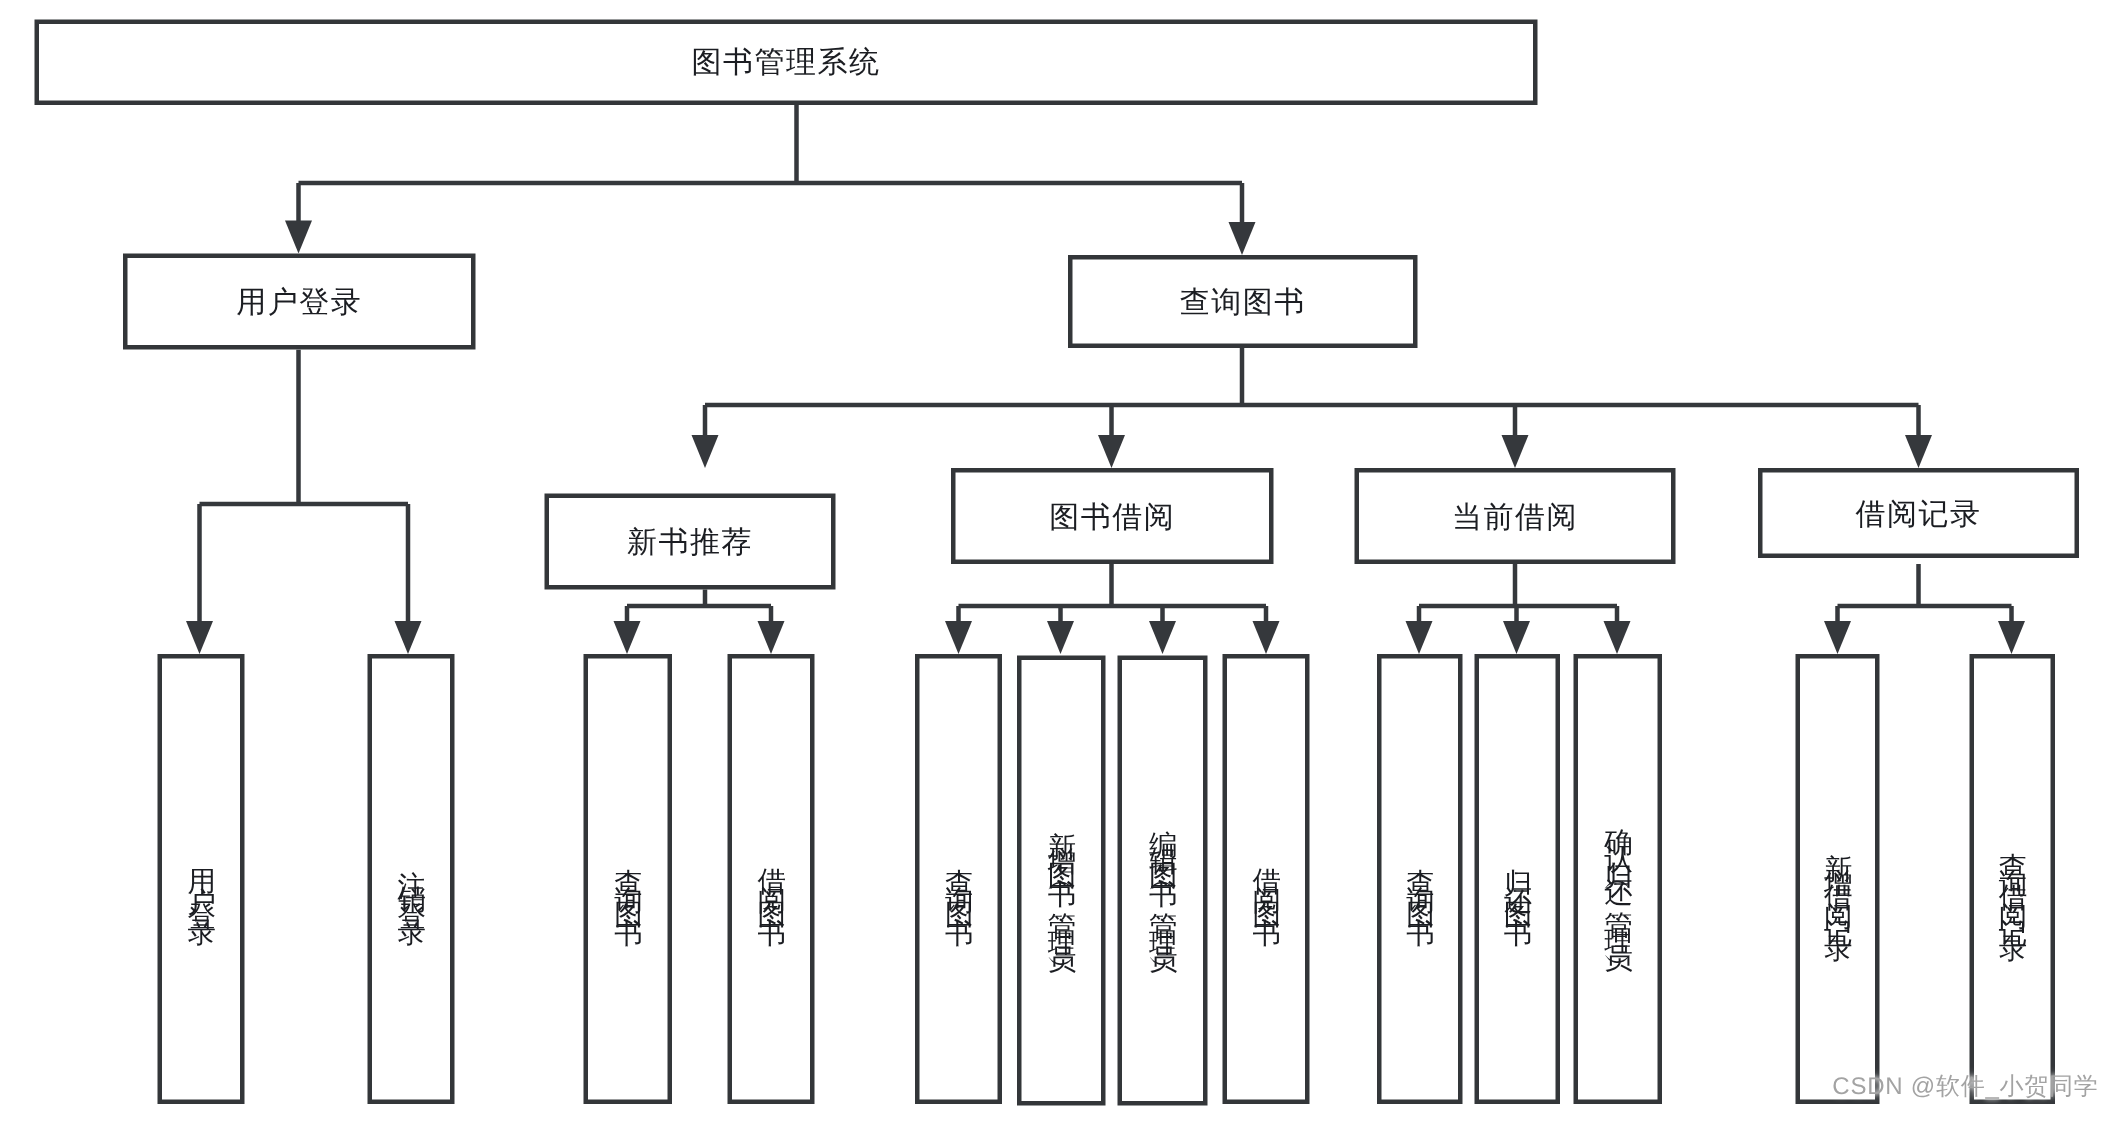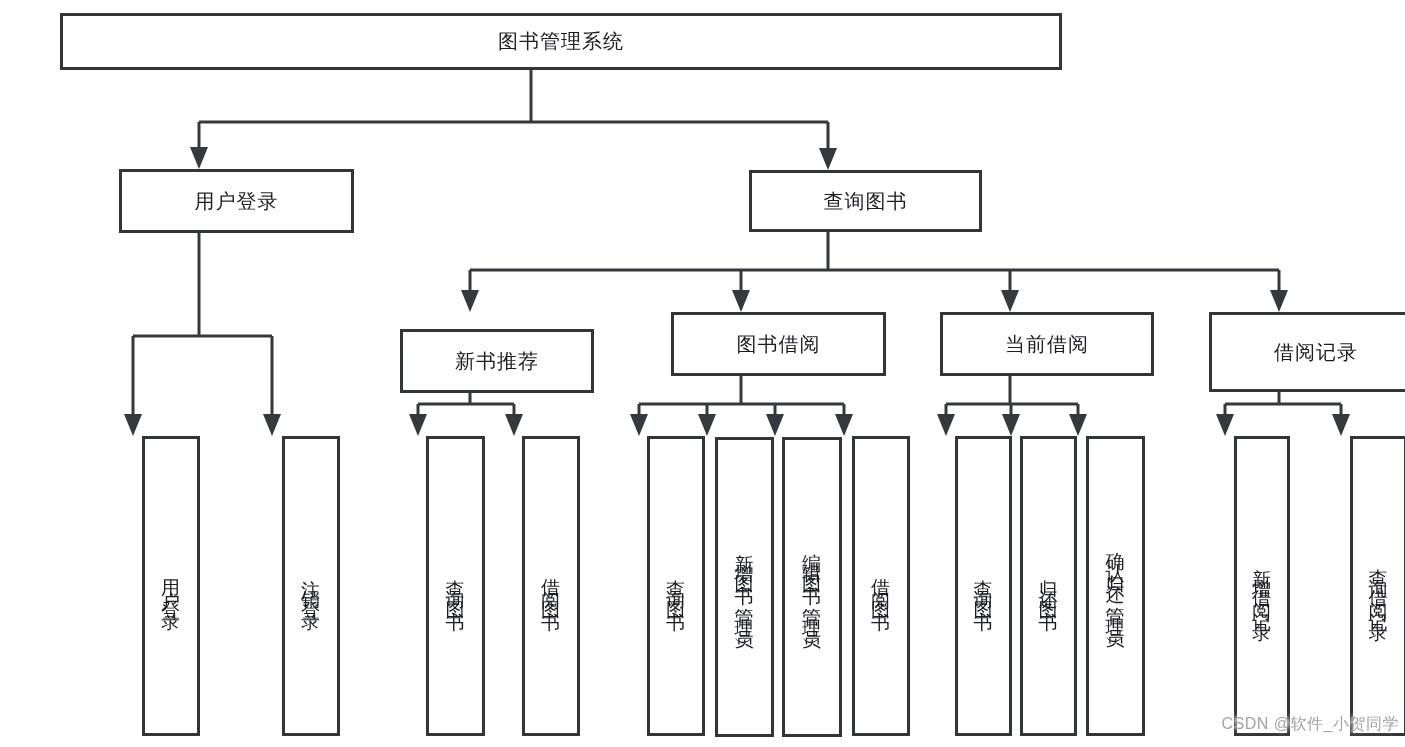--- a/index.html
+++ b/index.html
@@ -28,21 +28,20 @@
   .carrow{fill:var(--line);stroke:none;}
   .node{
     position:absolute;
     box-sizing:border-box;
     background:#ffffff;
     border:3px solid var(--box_border);
     display:flex;
     align-items:center;
     justify-content:center;
     z-index:2;
-    margin-left:37px;
   }
   .node.h span{
     font-size:20px;
     letter-spacing:1px;
     white-space:nowrap;
   }
   .node.v span{
     writing-mode:vertical-rl;
     text-orientation:mixed;
     font-size:19px;
@@ -116,21 +115,21 @@
 
   <div class="node h" style="left:363px;top:329px;width:194px;height:64px">
     <span>新书推荐</span>
   </div>
   <div class="node h" style="left:903px;top:312px;width:214px;height:64px">
     <span>当前借阅</span>
   </div>
   <div class="node h" style="left:634px;top:312px;width:215px;height:64px">
     <span>图书借阅</span>
   </div>
-  <div class="node h" style="left:1172px;top:312px;width:214px;height:80px">
+  <div class="node h" style="left:1172px;top:312px;width:214px;height:60px">
     <span>借阅记录</span>
   </div>
 
   <div class="node v" style="left:105px;top:436px;width:58px;height:300px">
     <span>用户登录</span>
   </div>
   <div class="node v" style="left:245px;top:436px;width:58px;height:300px">
     <span>注销登录</span>
   </div>
 

